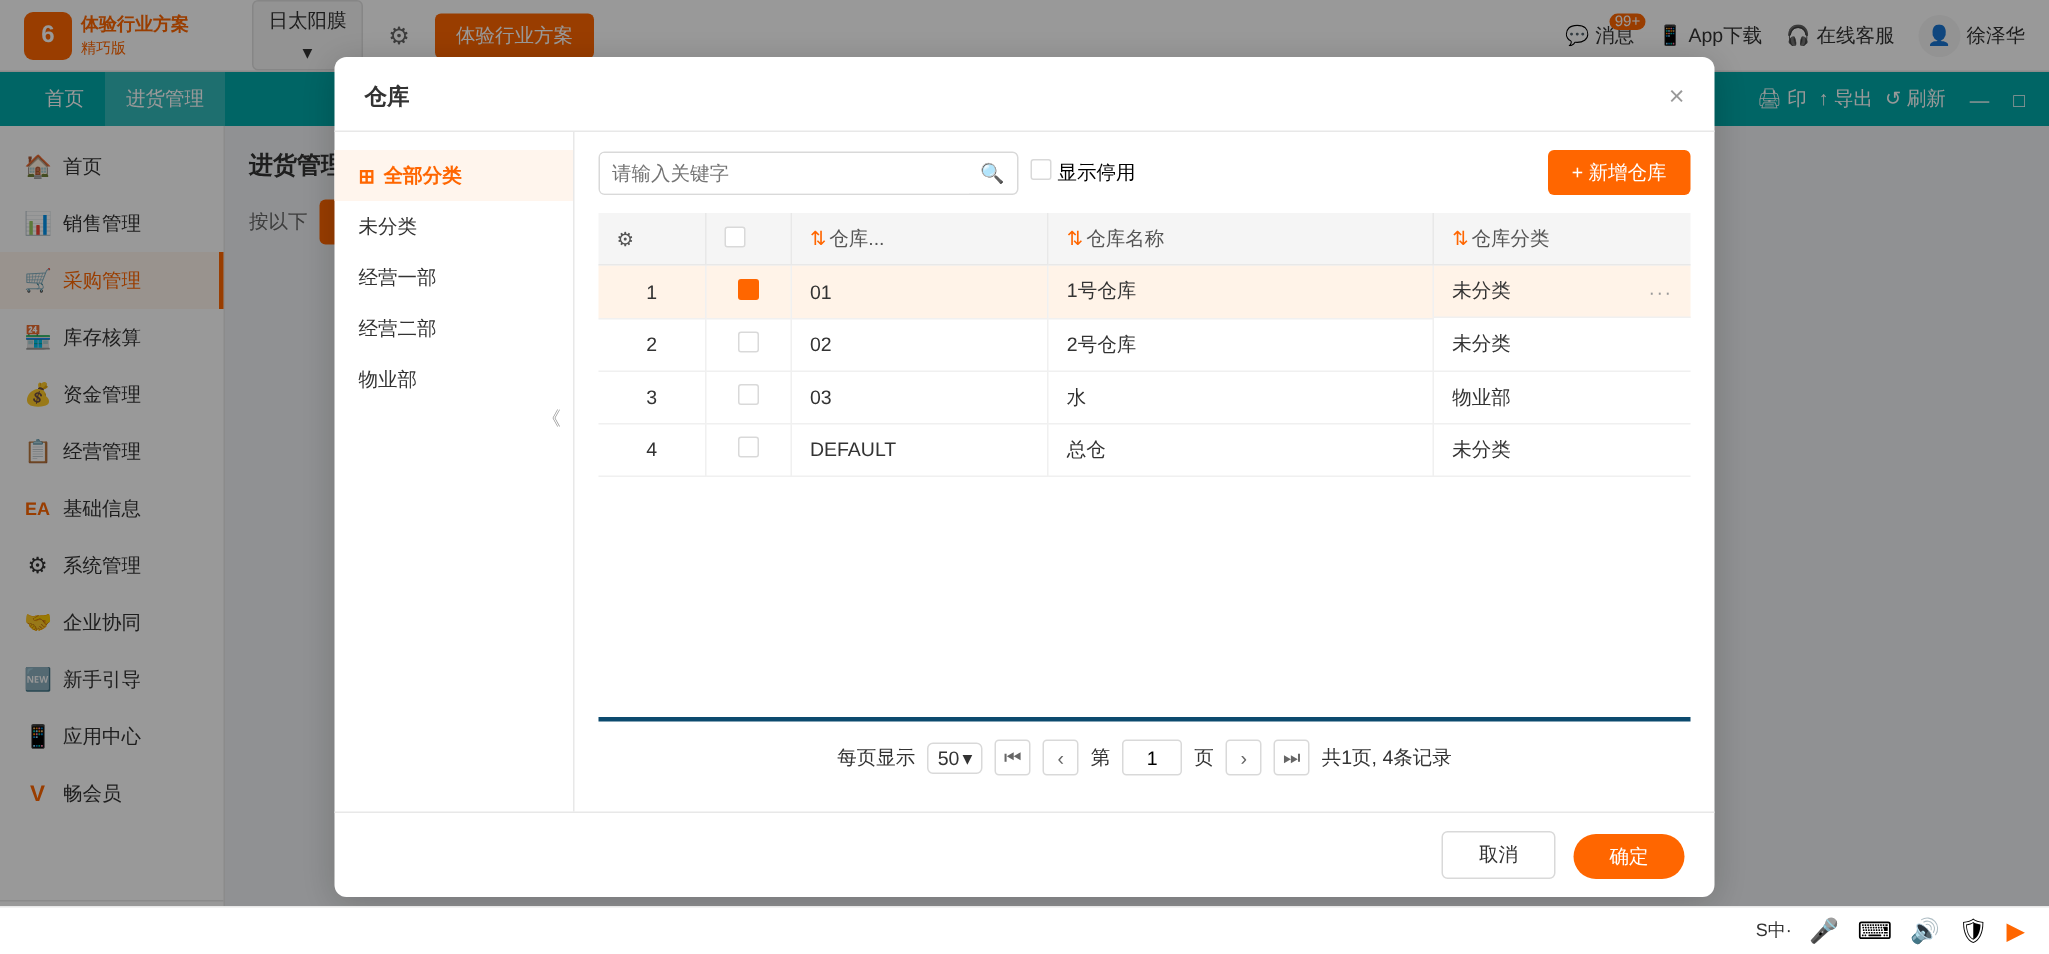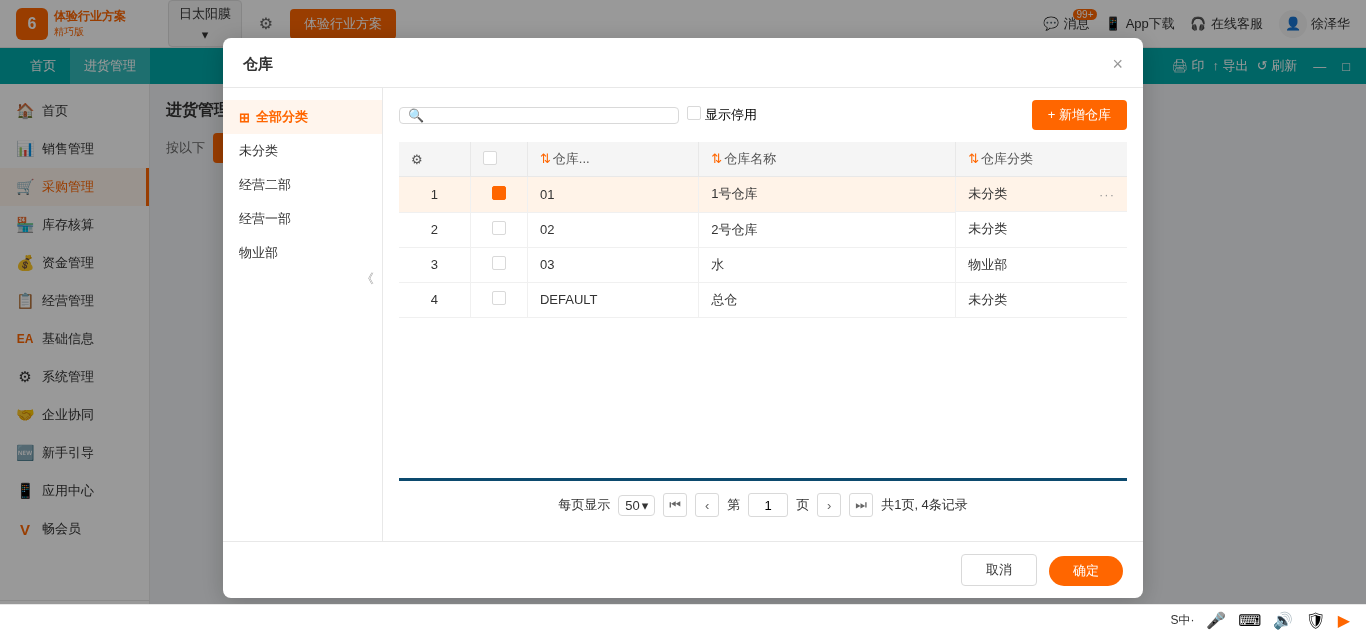--- a/index.html
+++ b/index.html
@@ -400,37 +400,38 @@
 
       <div class="modal-left">
         <div class="category-item active">
           <span style="color:#f60;">⊞</span>
           <span>全部分类</span>
         </div>
         <div class="category-item">
           <span>未分类</span>
         </div>
         <div class="category-item">
+          <span>经营一部</span>
+        </div>
+        <div class="category-item">
           <span>经营二部</span>
-        </div>
-        <div class="category-item">
-          <span>经营一部</span>
         </div>
         <div class="category-item">
           <span>物业部</span>
         </div>
         <div class="modal-left-collapse">
           <span>《</span>
         </div>
       </div>
 
       <div class="modal-right">
 
         <div class="modal-search-bar">
           <div class="search-input-wrap">
+            <input type="text" placeholder="请输入关键字" style="">
             <span class="search-icon">🔍</span>
           </div>
           <div class="show-disabled">
             <span class="checkbox-custom"></span>
             <span>显示停用</span>
           </div>
           <button class="add-warehouse-btn">+ 新增仓库</button>
         </div>
 
         <table class="modal-table">

